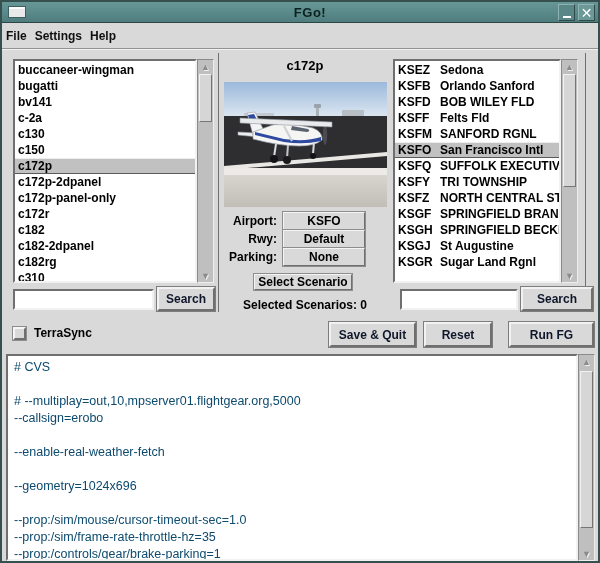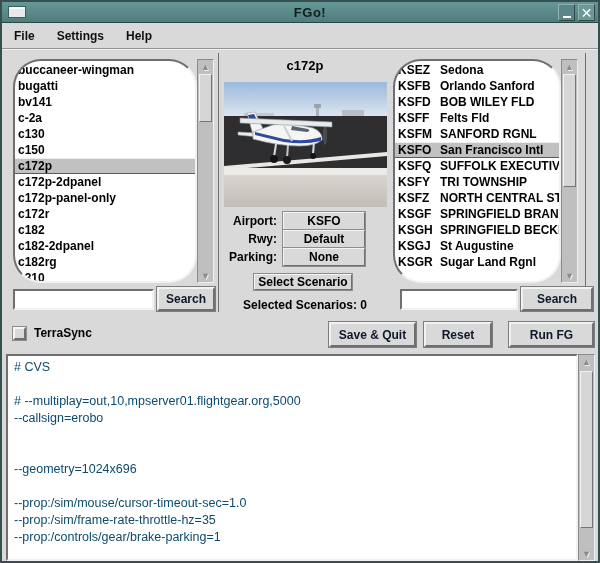--- a/index.html
+++ b/index.html
@@ -36,38 +36,38 @@
     font-weight:bold;font-size:11px;cursor:default;
   }
   .tb-min{right:23px;}
   .tb-min .bar{width:8px;height:2px;background:#fff;margin-top:9px;}
   .tb-close{right:3px;background:#6d9898;font-size:14px;}
   
   .menubar{
     position:absolute;left:0;top:22px;right:0;height:25px;
     background:#d9d9d9;border-bottom:1px solid #929292;
     box-shadow:0 1px 0 #f2f2f2;
-    display:flex;align-items:center;padding-left:8px;gap:14px;
+    display:flex;align-items:center;
   }
   .menu-item{font-weight:bold;font-size:12px;color:#101010;padding:2px 4px;}
   
   .sunken{background:#fff;border:2px solid;border-color:#6f6f6f #f2f2f2 #f2f2f2 #6f6f6f;}
   .btn{
     background:#d9d9d9;border:2px solid;border-color:#f2f2f2 #6f6f6f #6f6f6f #f2f2f2;
     outline:1px solid #7d7d7d;
     font-weight:bold;font-size:12px;color:#0f172a;
     display:flex;align-items:center;justify-content:center;cursor:default;
   }
   .val-btn{
     background:#d9d9d9;border:1px solid;border-color:#f4f4f4 #6f6f6f #6f6f6f #f4f4f4;
     outline:1px solid #8d8d8d;
     font-weight:bold;font-size:12px;display:flex;align-items:center;justify-content:center;
   }
   
-  .listbox{position:absolute;overflow:hidden;padding:1px 0;border-radius:28px;}
+  .listbox{position:absolute;overflow:hidden;padding:1px 0;}
   .lb-row{height:16px;line-height:16px;font-size:12px;font-weight:bold;padding-left:3px;
     white-space:nowrap;color:#000;}
   .lb-row.selected{background:#c1c1c1;box-shadow:inset 0 -1px 0 #5a5a5a, inset 0 1px 0 #ededed;}
   .apt-code{display:inline-block;width:42px;}
   
   .sbar{position:absolute;width:17px;background:#bfbfbf;
     border:1px solid;border-color:#8a8a8a #eee #eee #8a8a8a;}
   .sb-arrow{position:absolute;left:1px;right:1px;height:13px;display:flex;align-items:center;
     justify-content:center;font-size:9px;color:#8b8b8b;text-shadow:1px 1px 0 #f0f0f0;}
   .sb-up{top:0;}
@@ -264,20 +264,21 @@
   <div class="btn" style="position:absolute;left:422px;top:320px;width:68px;height:25px;">Reset</div>
   <div class="btn" style="position:absolute;left:507px;top:320px;width:85px;height:25px;">Run FG</div>
 
   <div class="cfgarea sunken">
 
   <div class="cfg-line"># CVS</div>
       <div class="cfg-line"></div>
       <div class="cfg-line"># --multiplay=out,10,mpserver01.flightgear.org,5000</div>
       <div class="cfg-line">--callsign=erobo</div>
       <div class="cfg-line"></div>
+      <div class="cfg-line">--enable-real-weather-fetch</div>
       <div class="cfg-line"></div>
       <div class="cfg-line">--geometry=1024x696</div>
       <div class="cfg-line"></div>
       <div class="cfg-line">--prop:/sim/mouse/cursor-timeout-sec=1.0</div>
       <div class="cfg-line">--prop:/sim/frame-rate-throttle-hz=35</div>
       <div class="cfg-line">--prop:/controls/gear/brake-parking=1</div>
     </div>
   <div class="sbar" style="left:576px;top:352px;height:207px;">
     <div class="sb-arrow sb-up">▲</div>
     <div class="sb-thumb" style="top:16px;height:157px;"></div>

